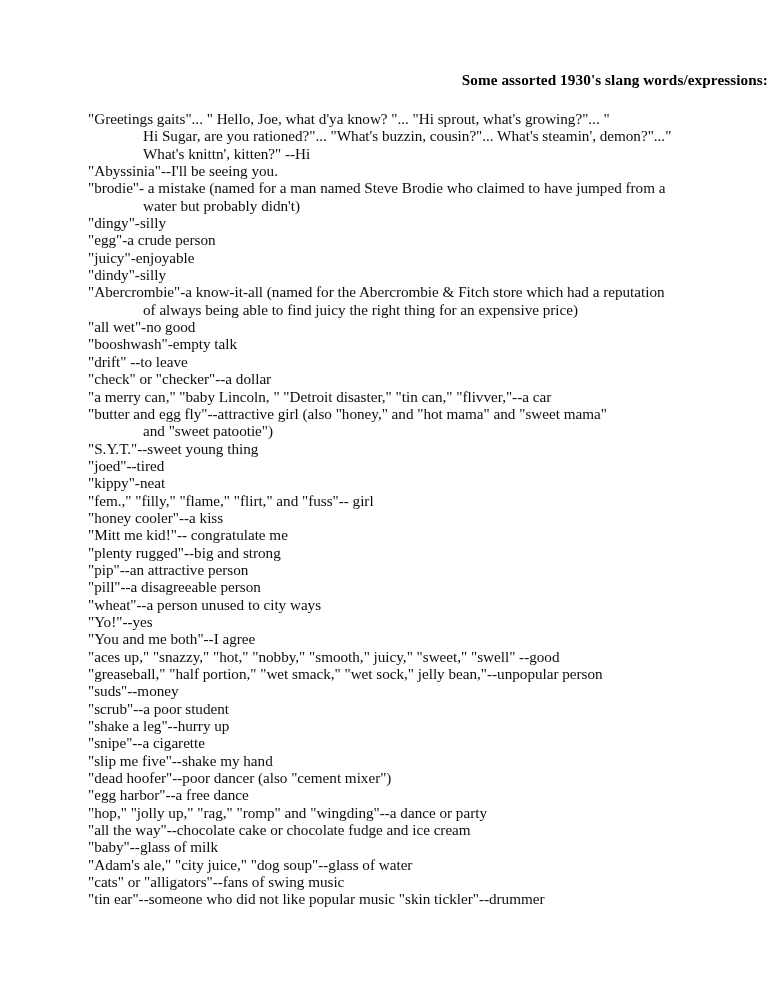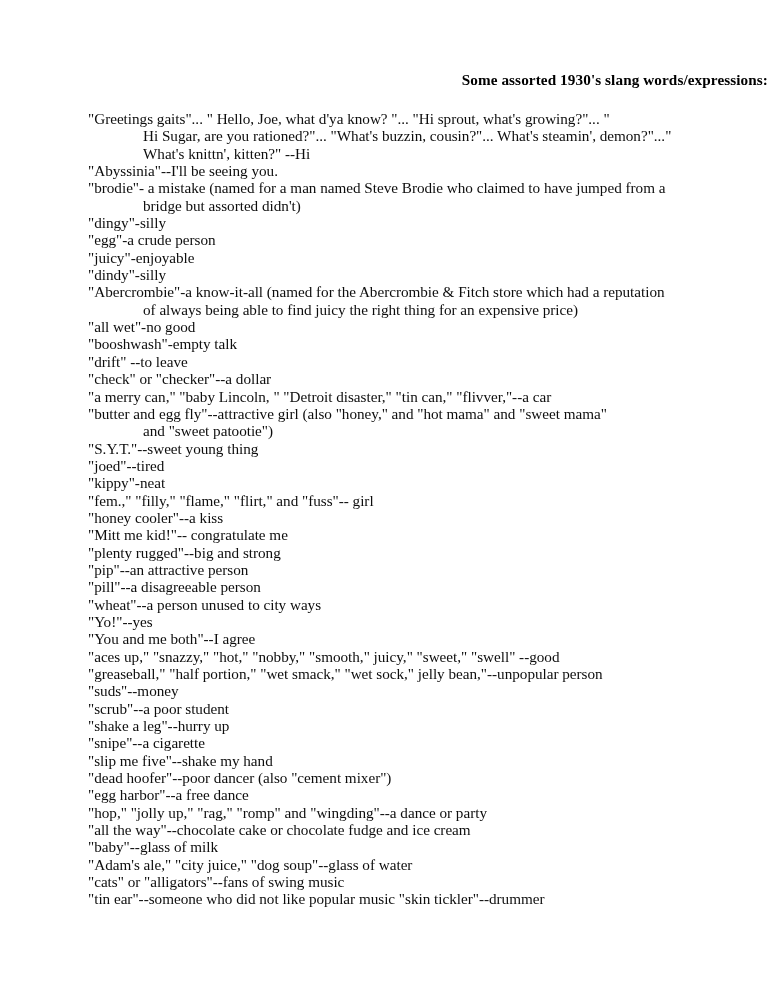--- a/index.html
+++ b/index.html
@@ -59,21 +59,21 @@
 <div id="page">
 
   <h1 id="doc-title">Some assorted 1930's slang words/expressions:</h1>
 
   <div id="body-text">
       <div class="line">"Greetings gaits"... " Hello, Joe, what d'ya know? "... "Hi sprout, what's growing?"... "</div>
       <div class="line indent">Hi Sugar, are you rationed?"... "What's buzzin, cousin?"... What's steamin', demon?"..."</div>
       <div class="line indent">What's knittn', kitten?" --Hi</div>
       <div class="line">"Abyssinia"--I'll be seeing you.</div>
       <div class="line">"brodie"- a mistake (named for a man named Steve Brodie who claimed to have jumped from a</div>
-      <div class="line indent">bridge but assorted didn't)</div>
+      <div class="line indent">water but probably didn't)</div>
       <div class="line">"dingy"-silly</div>
       <div class="line">"egg"-a crude person</div>
       <div class="line">"juicy"-enjoyable</div>
       <div class="line">"dindy"-silly</div>
       <div class="line">"Abercrombie"-a know-it-all (named for the Abercrombie &amp; Fitch store which had a reputation</div>
       <div class="line indent">of always being able to find juicy the right thing for an expensive price)</div>
       <div class="line">"all wet"-no good</div>
       <div class="line">"booshwash"-empty talk</div>
       <div class="line">"drift" --to leave</div>
       <div class="line">"check" or "checker"--a dollar</div>

